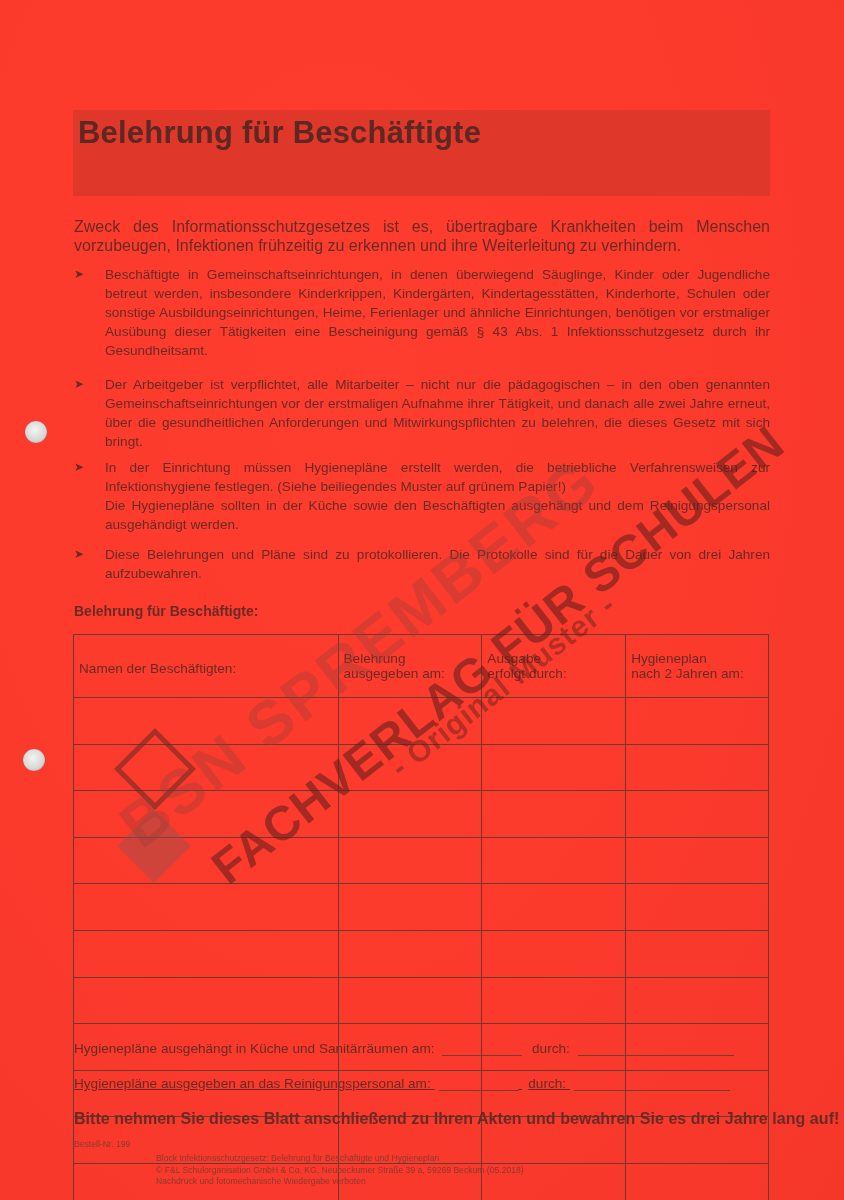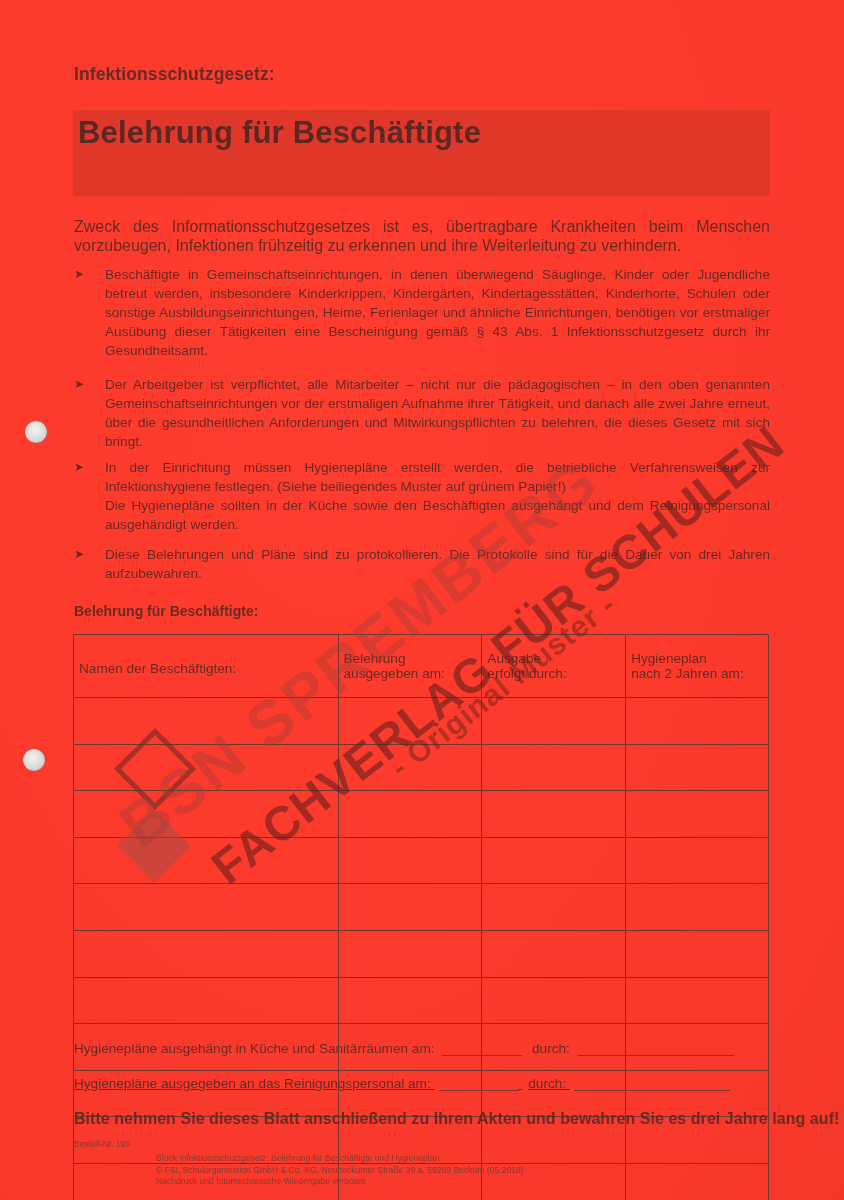--- a/index.html
+++ b/index.html
@@ -43,21 +43,20 @@
     .diamond-fill { position: absolute; left: 128px; top: 820px; width: 52px; height: 52px; background: rgba(150,80,75,0.45); transform: rotate(45deg); }
   </style>
 </head>
 <body>
 
 <div class="page">
 
   <div class="punch" style="left:25px; top:421px;"></div>
   <div class="punch" style="left:23px; top:749px;"></div>
 
-  <div class="kicker">Infektionsschutzgesetz:</div>
 
   <div class="title-band"></div>
   <div class="title">
     <div>Belehrung für Beschäftigte</div>
   </div>
 
   <div class="intro">Zweck des Informationsschutzgesetzes ist es, übertragbare Krankheiten beim Menschen vorzubeugen, Infektionen frühzeitig zu erkennen und ihre Weiterleitung zu verhindern.</div>
 
   <div class="bullet" style="top:265px;">
     <span class="arrow">➤</span>

